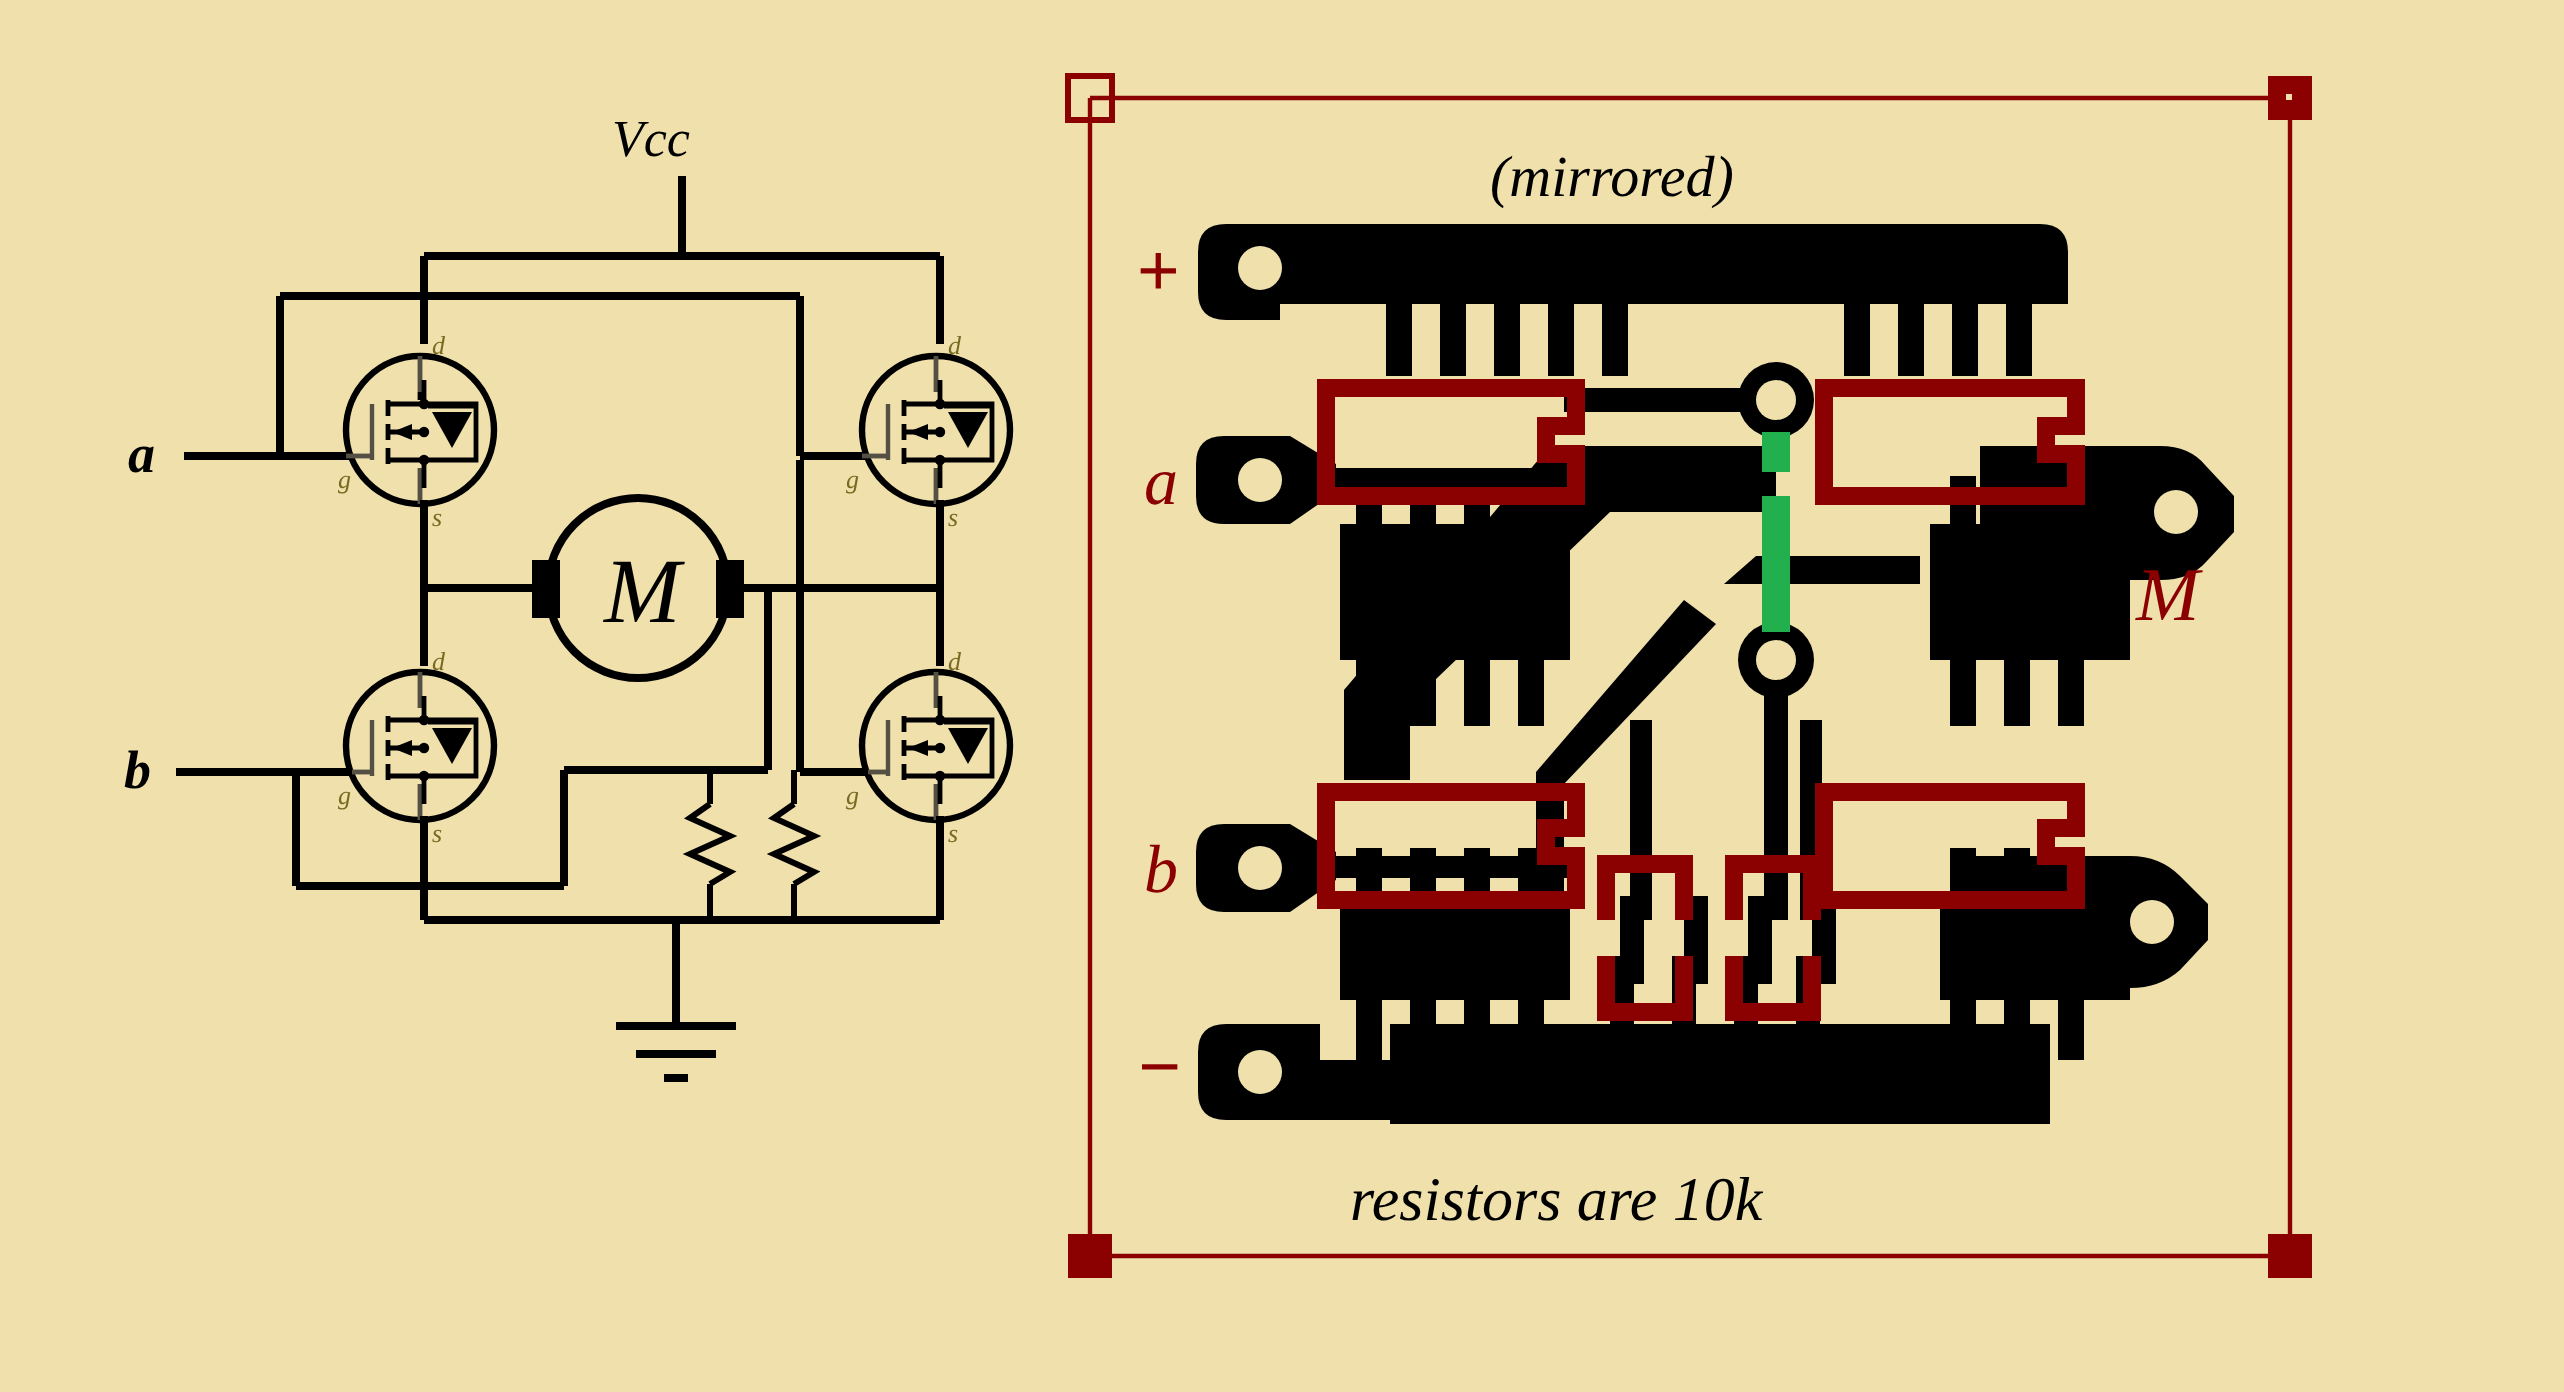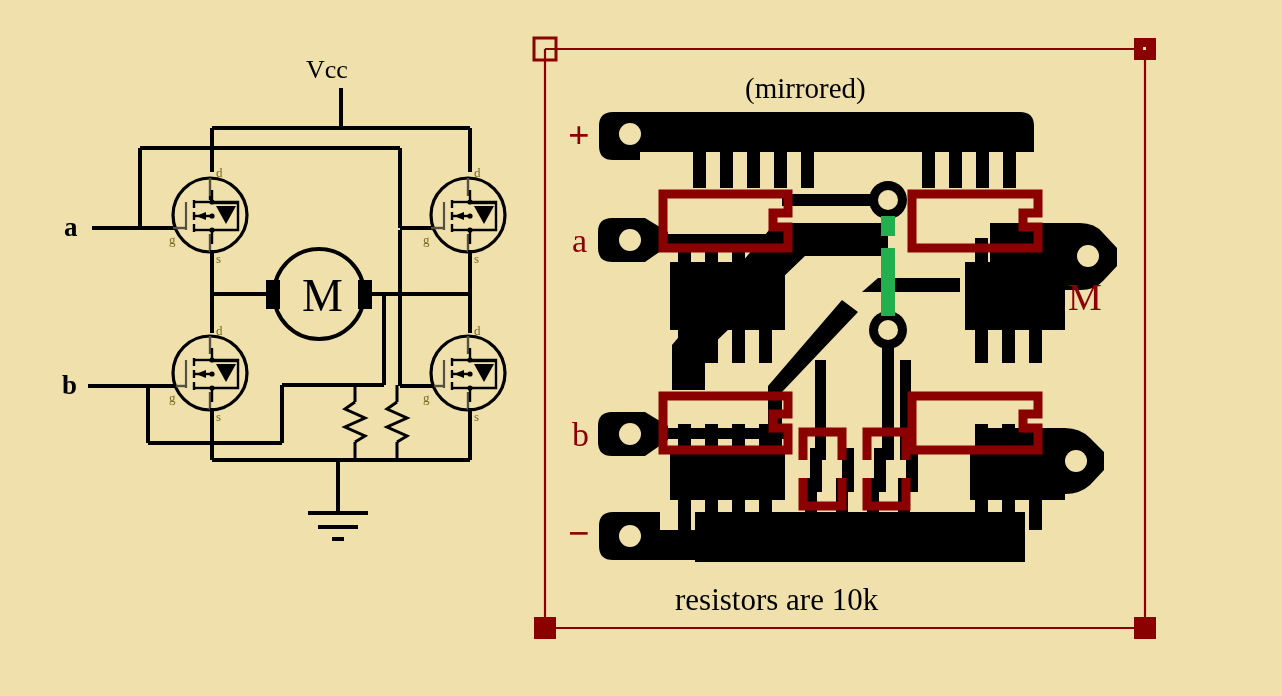--- a/index.html
+++ b/index.html
@@ -11,20 +11,21 @@
     width: 1282px;
     height: 696px;
     overflow: hidden;
     font-family: "Liberation Serif", serif;
   }
   #stage {
     position: relative;
     width: 1282px;
     height: 696px;
     background: #efe0ac;
+    font-style: italic;
   }
   svg { display: block; }
   .schem-wire {
     stroke: #000000;
     stroke-width: 4;
     fill: none;
     stroke-linecap: butt;
   }
   .schem-wire-thin {
     stroke: #000000;

